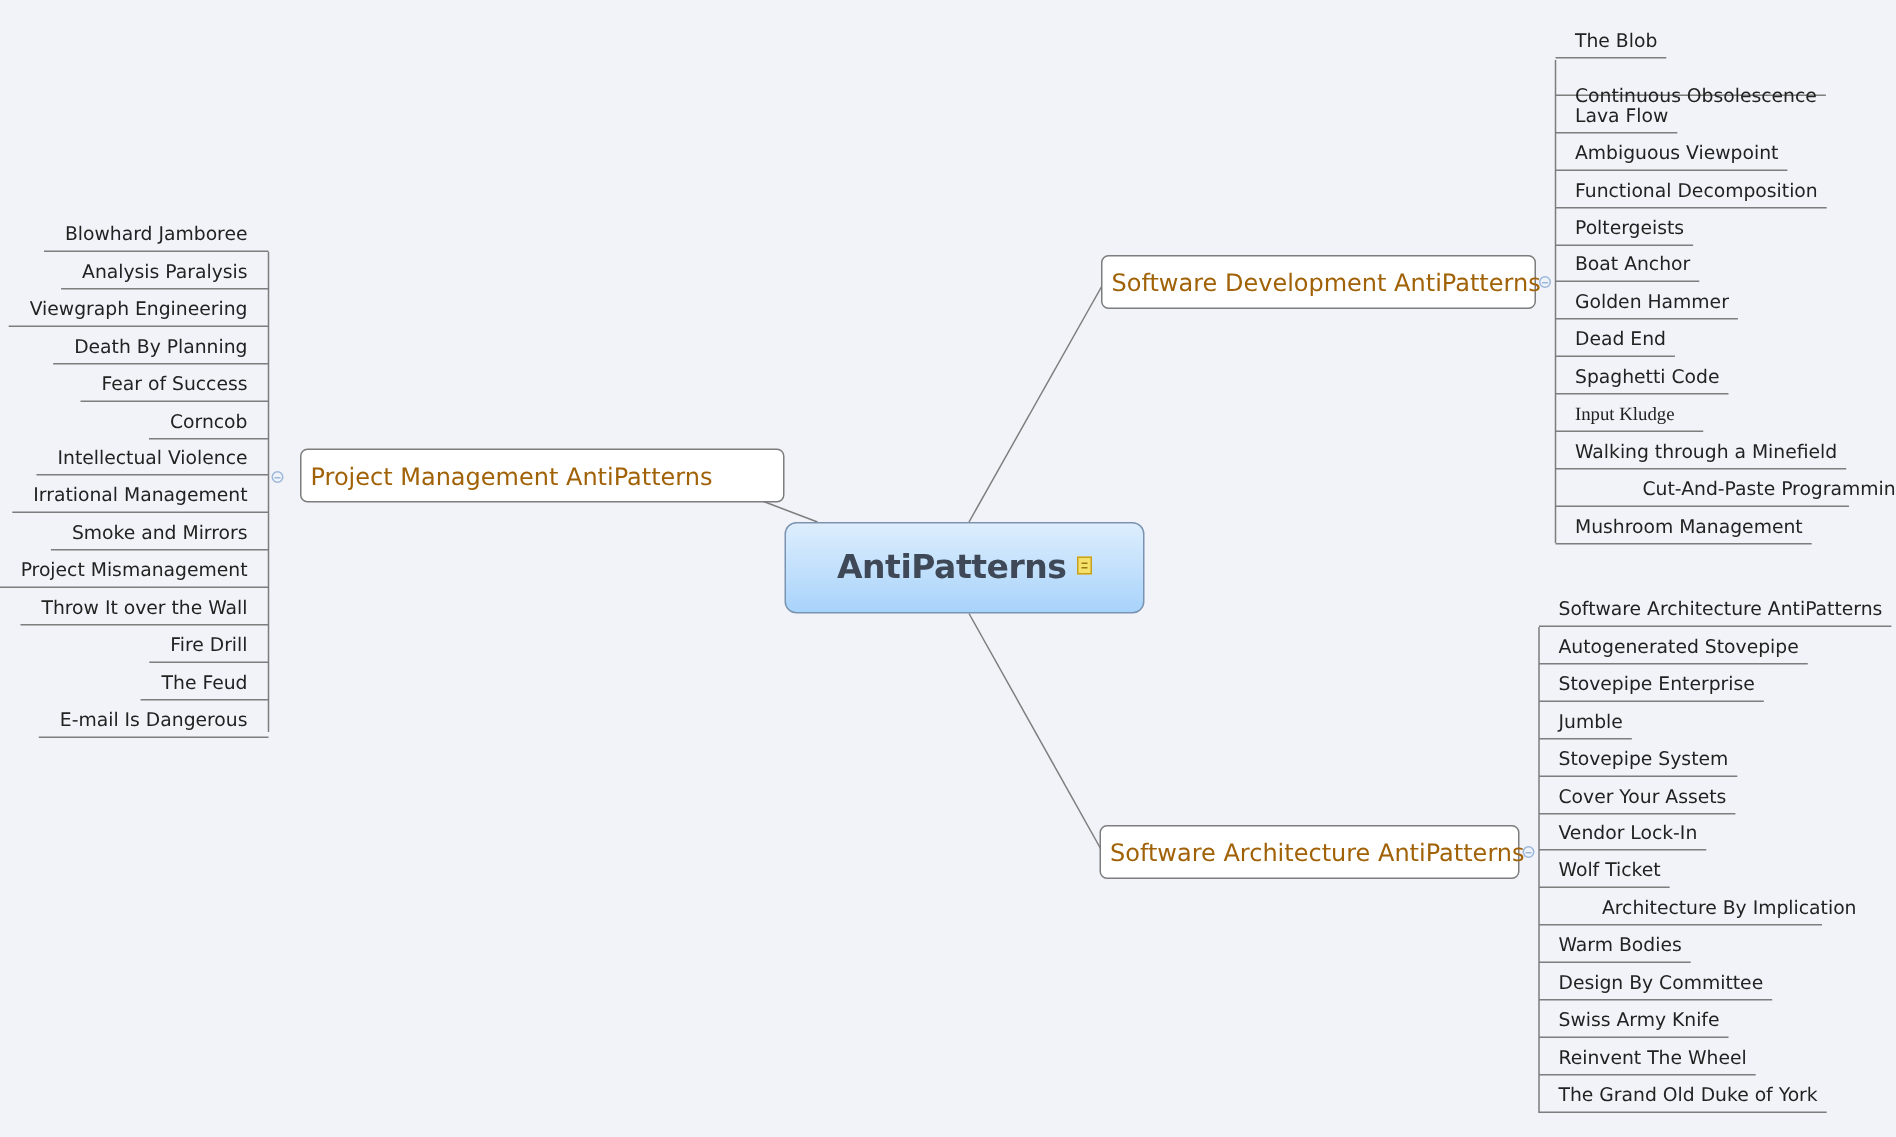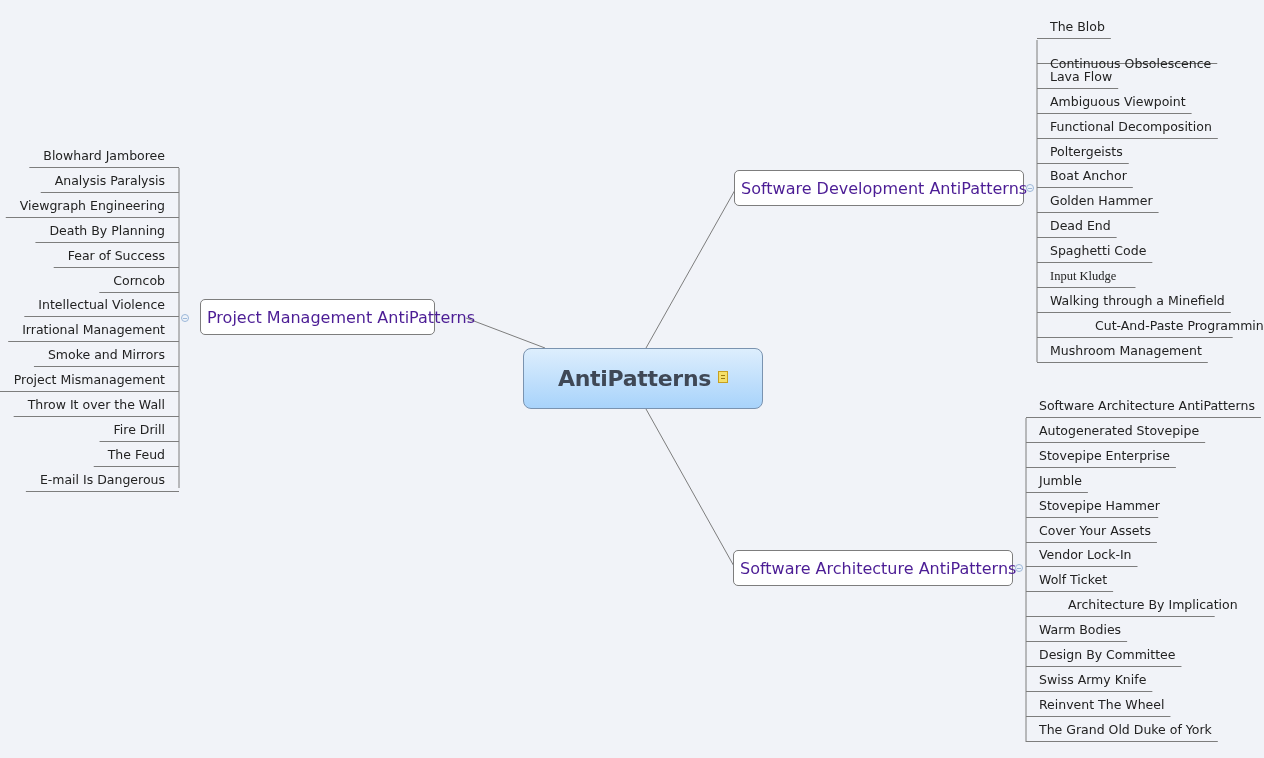--- a/index.html
+++ b/index.html
@@ -20,21 +20,21 @@
     width: 10px; height: 12px; margin-left: 7px; background: #f5e06a;
     border: 1px solid #c7a020; box-sizing: border-box; position: relative; margin-top: -4px;
   }
   .note-icon::before, .note-icon::after {
     content: ""; position: absolute; left: 2px; right: 2px; height: 1px; background: #9a7a10;
   }
   .note-icon::before { top: 3px; } .note-icon::after { top: 6px; }
   .main-topic {
     position: absolute; height: 36px; box-sizing: border-box;
     border: 1px solid #7d7d7d; border-radius: 5px; background: #fff;
-    font-size: 16px; color: #4c1d95; display: flex; align-items: center; padding: 0 6px;
+    font-size: 16px; color: #a16207; display: flex; align-items: center; padding: 0 6px;
     white-space: nowrap;
   }
   .collapse-dot {
     position: absolute; width: 8px; height: 8px; border: 1px solid #9cb7d9; border-radius: 50%;
     background: #eef3fa; box-sizing: border-box;
   }
   .collapse-dot::after {
     content: ""; position: absolute; left: 1px; right: 1px; top: 3px; height: 1px; background: #9cb7d9;
   }
   .sub {
@@ -104,21 +104,21 @@
       <line x1="1026" x2="1170.453125" y1="716.5" y2="716.5"></line>
       <line x1="1026" x2="1217.796875" y1="741.5" y2="741.5"></line>
     </g>
 </svg>
 
 <div class="central">
   <span class="central-label">AntiPatterns</span>
   <span class="note-icon"></span>
 </div>
 
-<div class="main-topic" style="left:200px;top:299px;width:235px;">
+<div class="main-topic" style="left:200px;top:299px;width:323px;">
   <span>Project Management AntiPatterns</span>
 </div>
 <div class="collapse-dot" style="left:181px;top:314px;"></div>
 
 <div class="main-topic" style="left:734px;top:170px;width:290px;">
   <span>Software Development AntiPatterns</span>
 </div>
 <div class="collapse-dot" style="left:1026px;top:184px;"></div>
 
 <div class="main-topic" style="left:733px;top:550px;width:280px;">
@@ -156,21 +156,21 @@
     <div class="sub" style="top: 268px; left: 1050px; font-family: Liberation Serif, serif;">Input Kludge</div>
     <div class="sub" style="top: 292.9px; left: 1050px;">Walking through a Minefield</div>
     <div class="sub" style="top: 317.8px; left: 1095px;">Cut-And-Paste Programming</div>
     <div class="sub" style="top: 342.7px; left: 1050px;">Mushroom Management</div>
   </div>
 <div id="sa-items">
     <div class="sub" style="top: 398px; left: 1039px;">Software Architecture AntiPatterns</div>
     <div class="sub" style="top: 422.9px; left: 1039px;">Autogenerated Stovepipe</div>
     <div class="sub" style="top: 447.8px; left: 1039px;">Stovepipe Enterprise</div>
     <div class="sub" style="top: 472.7px; left: 1039px;">Jumble</div>
-    <div class="sub" style="top: 497.6px; left: 1039px;">Stovepipe Hammer</div>
+    <div class="sub" style="top: 497.6px; left: 1039px;">Stovepipe System</div>
     <div class="sub" style="top: 522.5px; left: 1039px;">Cover Your Assets</div>
     <div class="sub" style="top: 547.4px; left: 1039px;">Vendor Lock-In</div>
     <div class="sub" style="top: 572.3px; left: 1039px;">Wolf Ticket</div>
     <div class="sub" style="top: 597.2px; left: 1068px;">Architecture By Implication</div>
     <div class="sub" style="top: 622.1px; left: 1039px;">Warm Bodies</div>
     <div class="sub" style="top: 647px; left: 1039px;">Design By Committee</div>
     <div class="sub" style="top: 671.9px; left: 1039px;">Swiss Army Knife</div>
     <div class="sub" style="top: 696.8px; left: 1039px;">Reinvent The Wheel</div>
     <div class="sub" style="top: 721.7px; left: 1039px;">The Grand Old Duke of York</div>
   </div>

